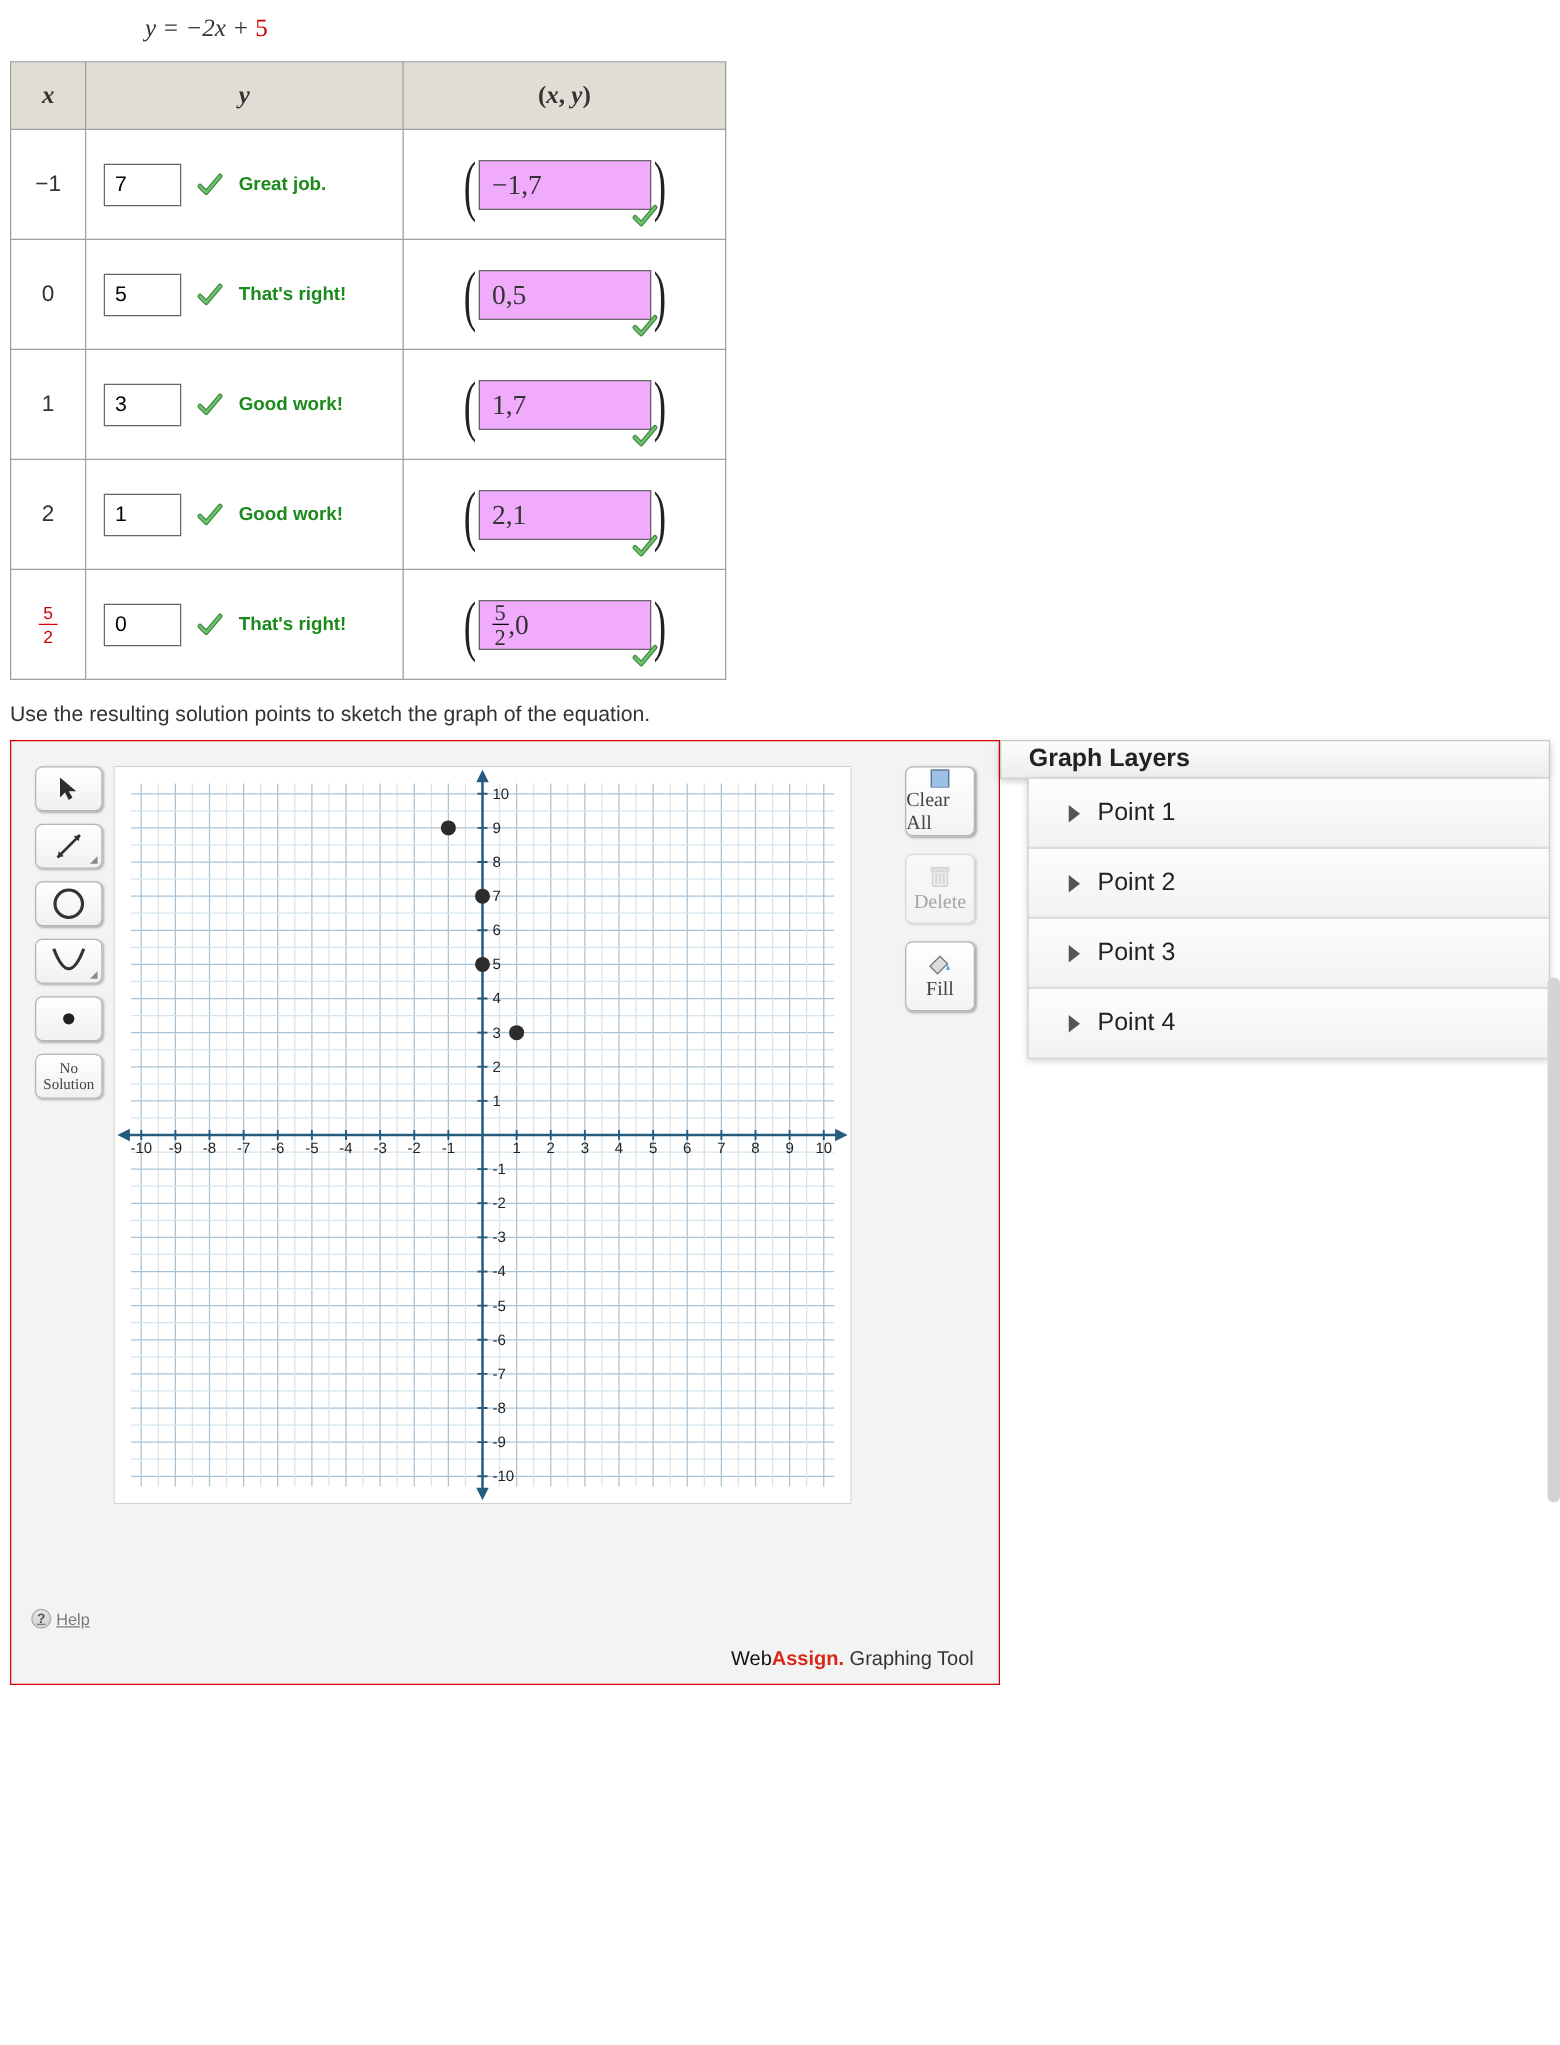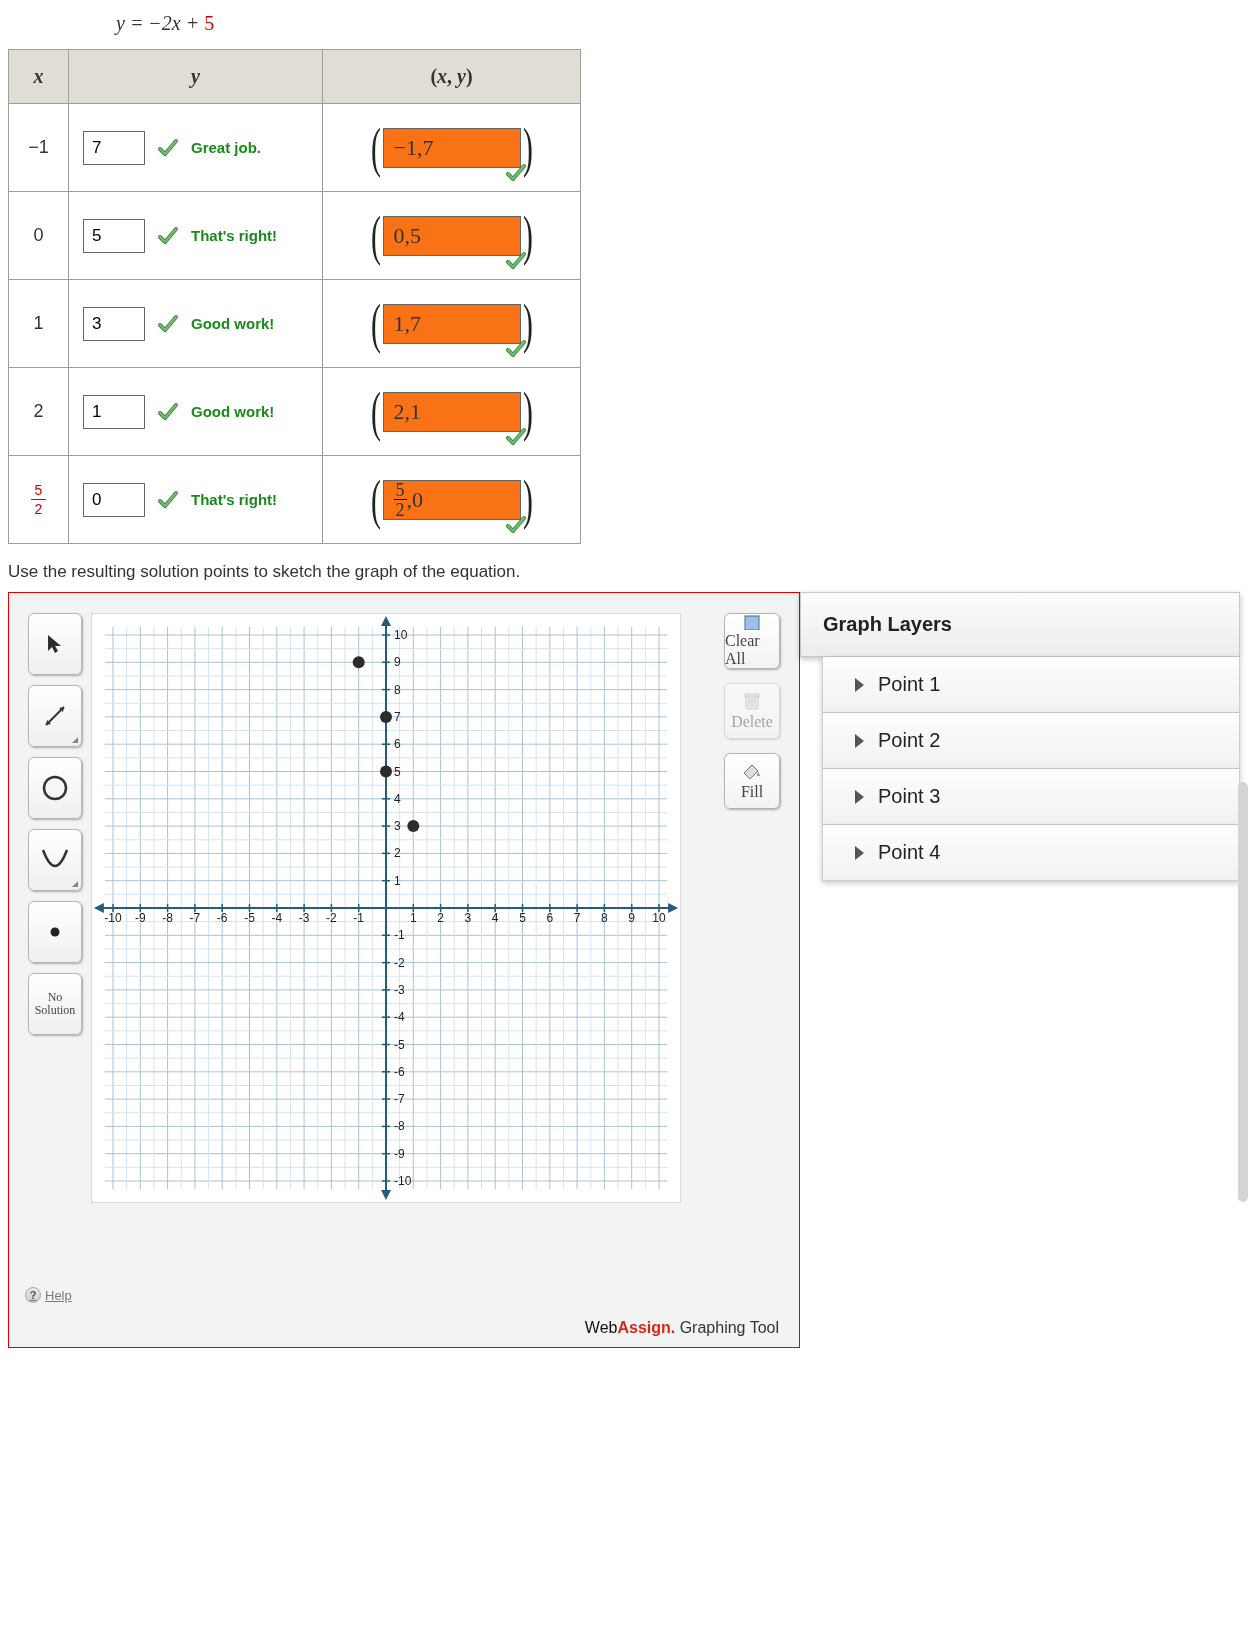--- a/index.html
+++ b/index.html
@@ -91,21 +91,21 @@
     margin: 0 -6px;
     color: #222;
   }
   .ordbox {
     height: 40px;
     border: 1px solid #666;
     font-family: "Times New Roman", serif;
     font-size: 22px;
     text-align: left;
     padding: 4px 10px;
-    background: #f97316;
+    background: #f0abfc;
     display: flex;
     align-items: center;
     min-width: 138px;
   }
   .ordwrap { position: relative; }
   .ordwrap .check { position: absolute; right: -6px; bottom: -16px; }
   .ordbox .sm-frac { display:inline-block; text-align:center; line-height:1; vertical-align:middle; font-size:18px;}
   .ordbox .sm-frac .n{display:block;border-bottom:1.3px solid #000;padding:0 2px;}
   .ordbox .sm-frac .d{display:block;padding-top:1px;}
 
@@ -122,21 +122,21 @@
     border: 1.5px solid #e40000;
     width: 792px;
     margin-left: 8px;
     background: #f2f4f3;
     font-family: Arial, Helvetica, sans-serif;
     position: relative;
   }
   .graph-inner { display: flex; padding: 16px 10px 0 10px; min-height: 720px; position:relative;}
   .tool-col { width: 72px; display:flex; flex-direction:column; align-items:center; gap:10px; padding-top:4px;}
   .tool-btn {
-    width: 54px; height: 62px;
+    width: 54px; height: 36px;
     background: linear-gradient(#ffffff,#f0f0f0);
     border: 1px solid #b5b5b5;
     border-radius: 6px;
     box-shadow: 1px 1px 2px rgba(0,0,0,.3);
     display:flex; align-items:center; justify-content:center;
     font-size: 11px;
     color:#444;
     cursor:pointer;
   }
   .tool-btn svg { pointer-events:none; }
@@ -194,21 +194,21 @@
   .layers {
     width: 440px;
     margin-left: 0;
     font-family: Arial, sans-serif;
     font-size: 20px;
     position: relative;
   }
   .layers-head {
     background: linear-gradient(#fcfcfc,#ededed);
     border:1px solid #c8c8c8;
-    padding: 20px 22px;
+    padding: 3px 22px;
     font-weight: bold;
     color:#222;
     box-shadow: 0 2px 6px rgba(0,0,0,.25);
   }
   .layer-item {
     background: linear-gradient(#fdfdfd,#f2f2f2);
     border:1px solid #cfcfcf;
     border-top:none;
     padding: 16px 32px;
     color:#222;

